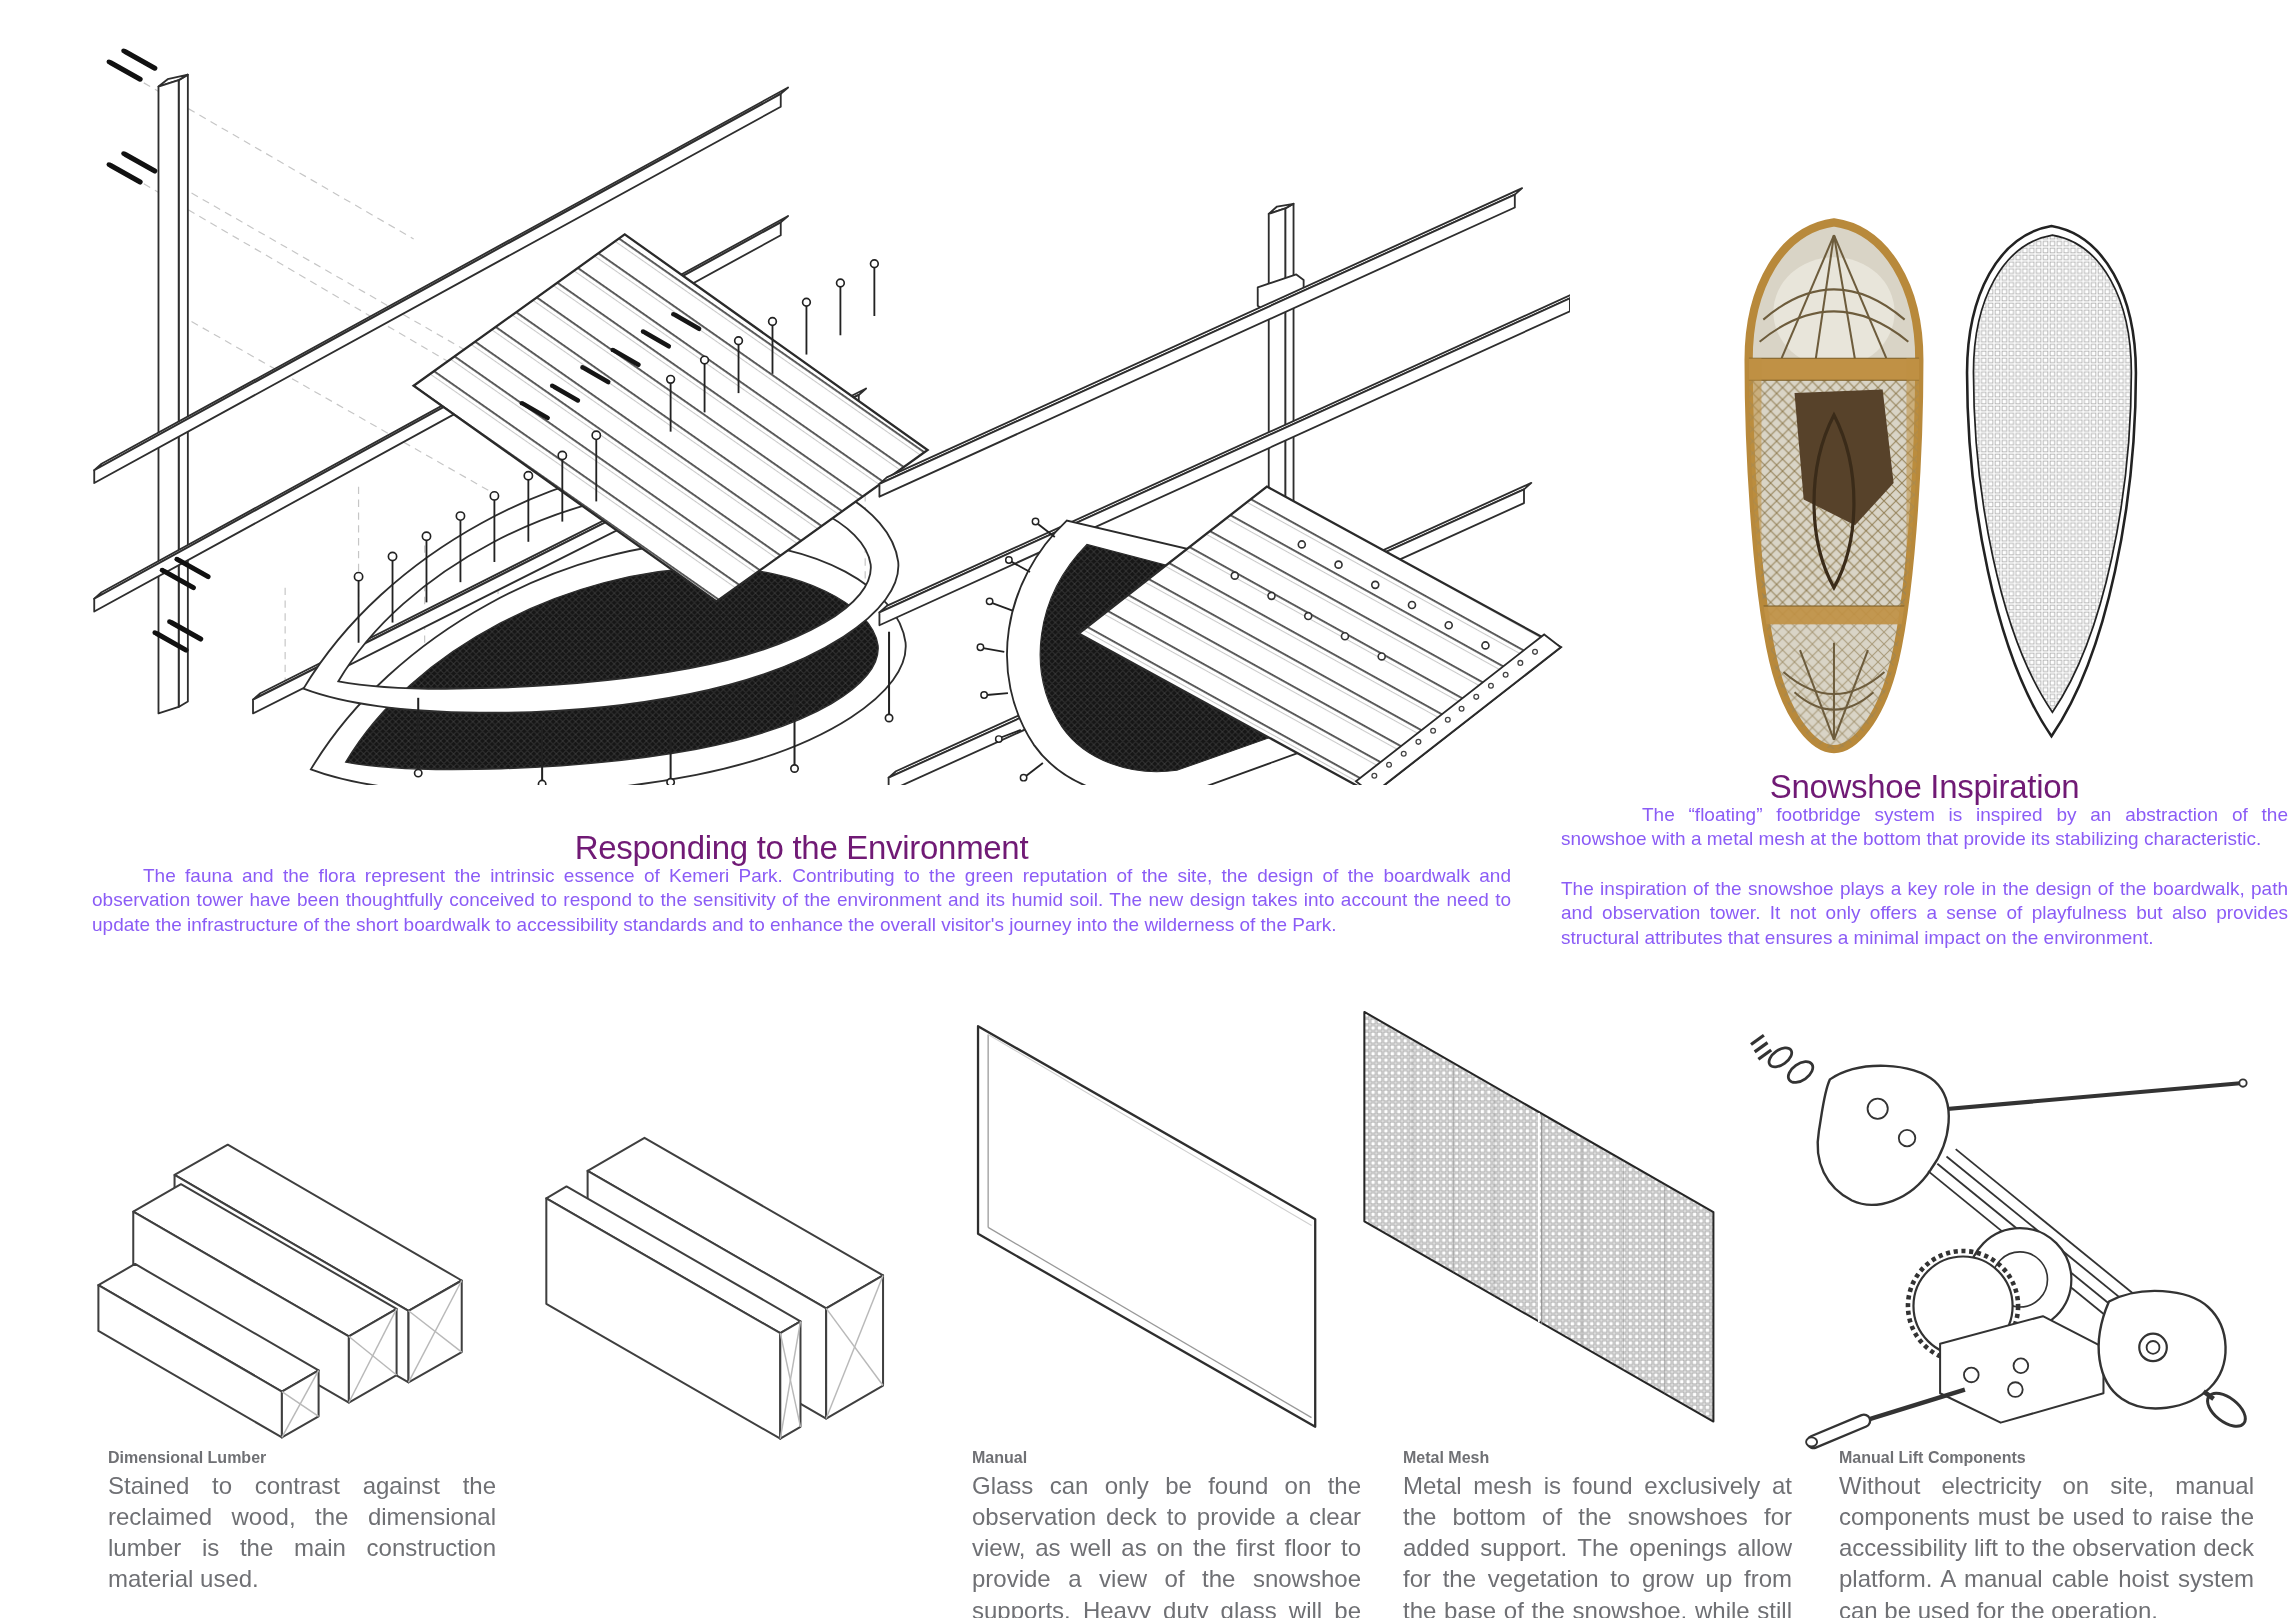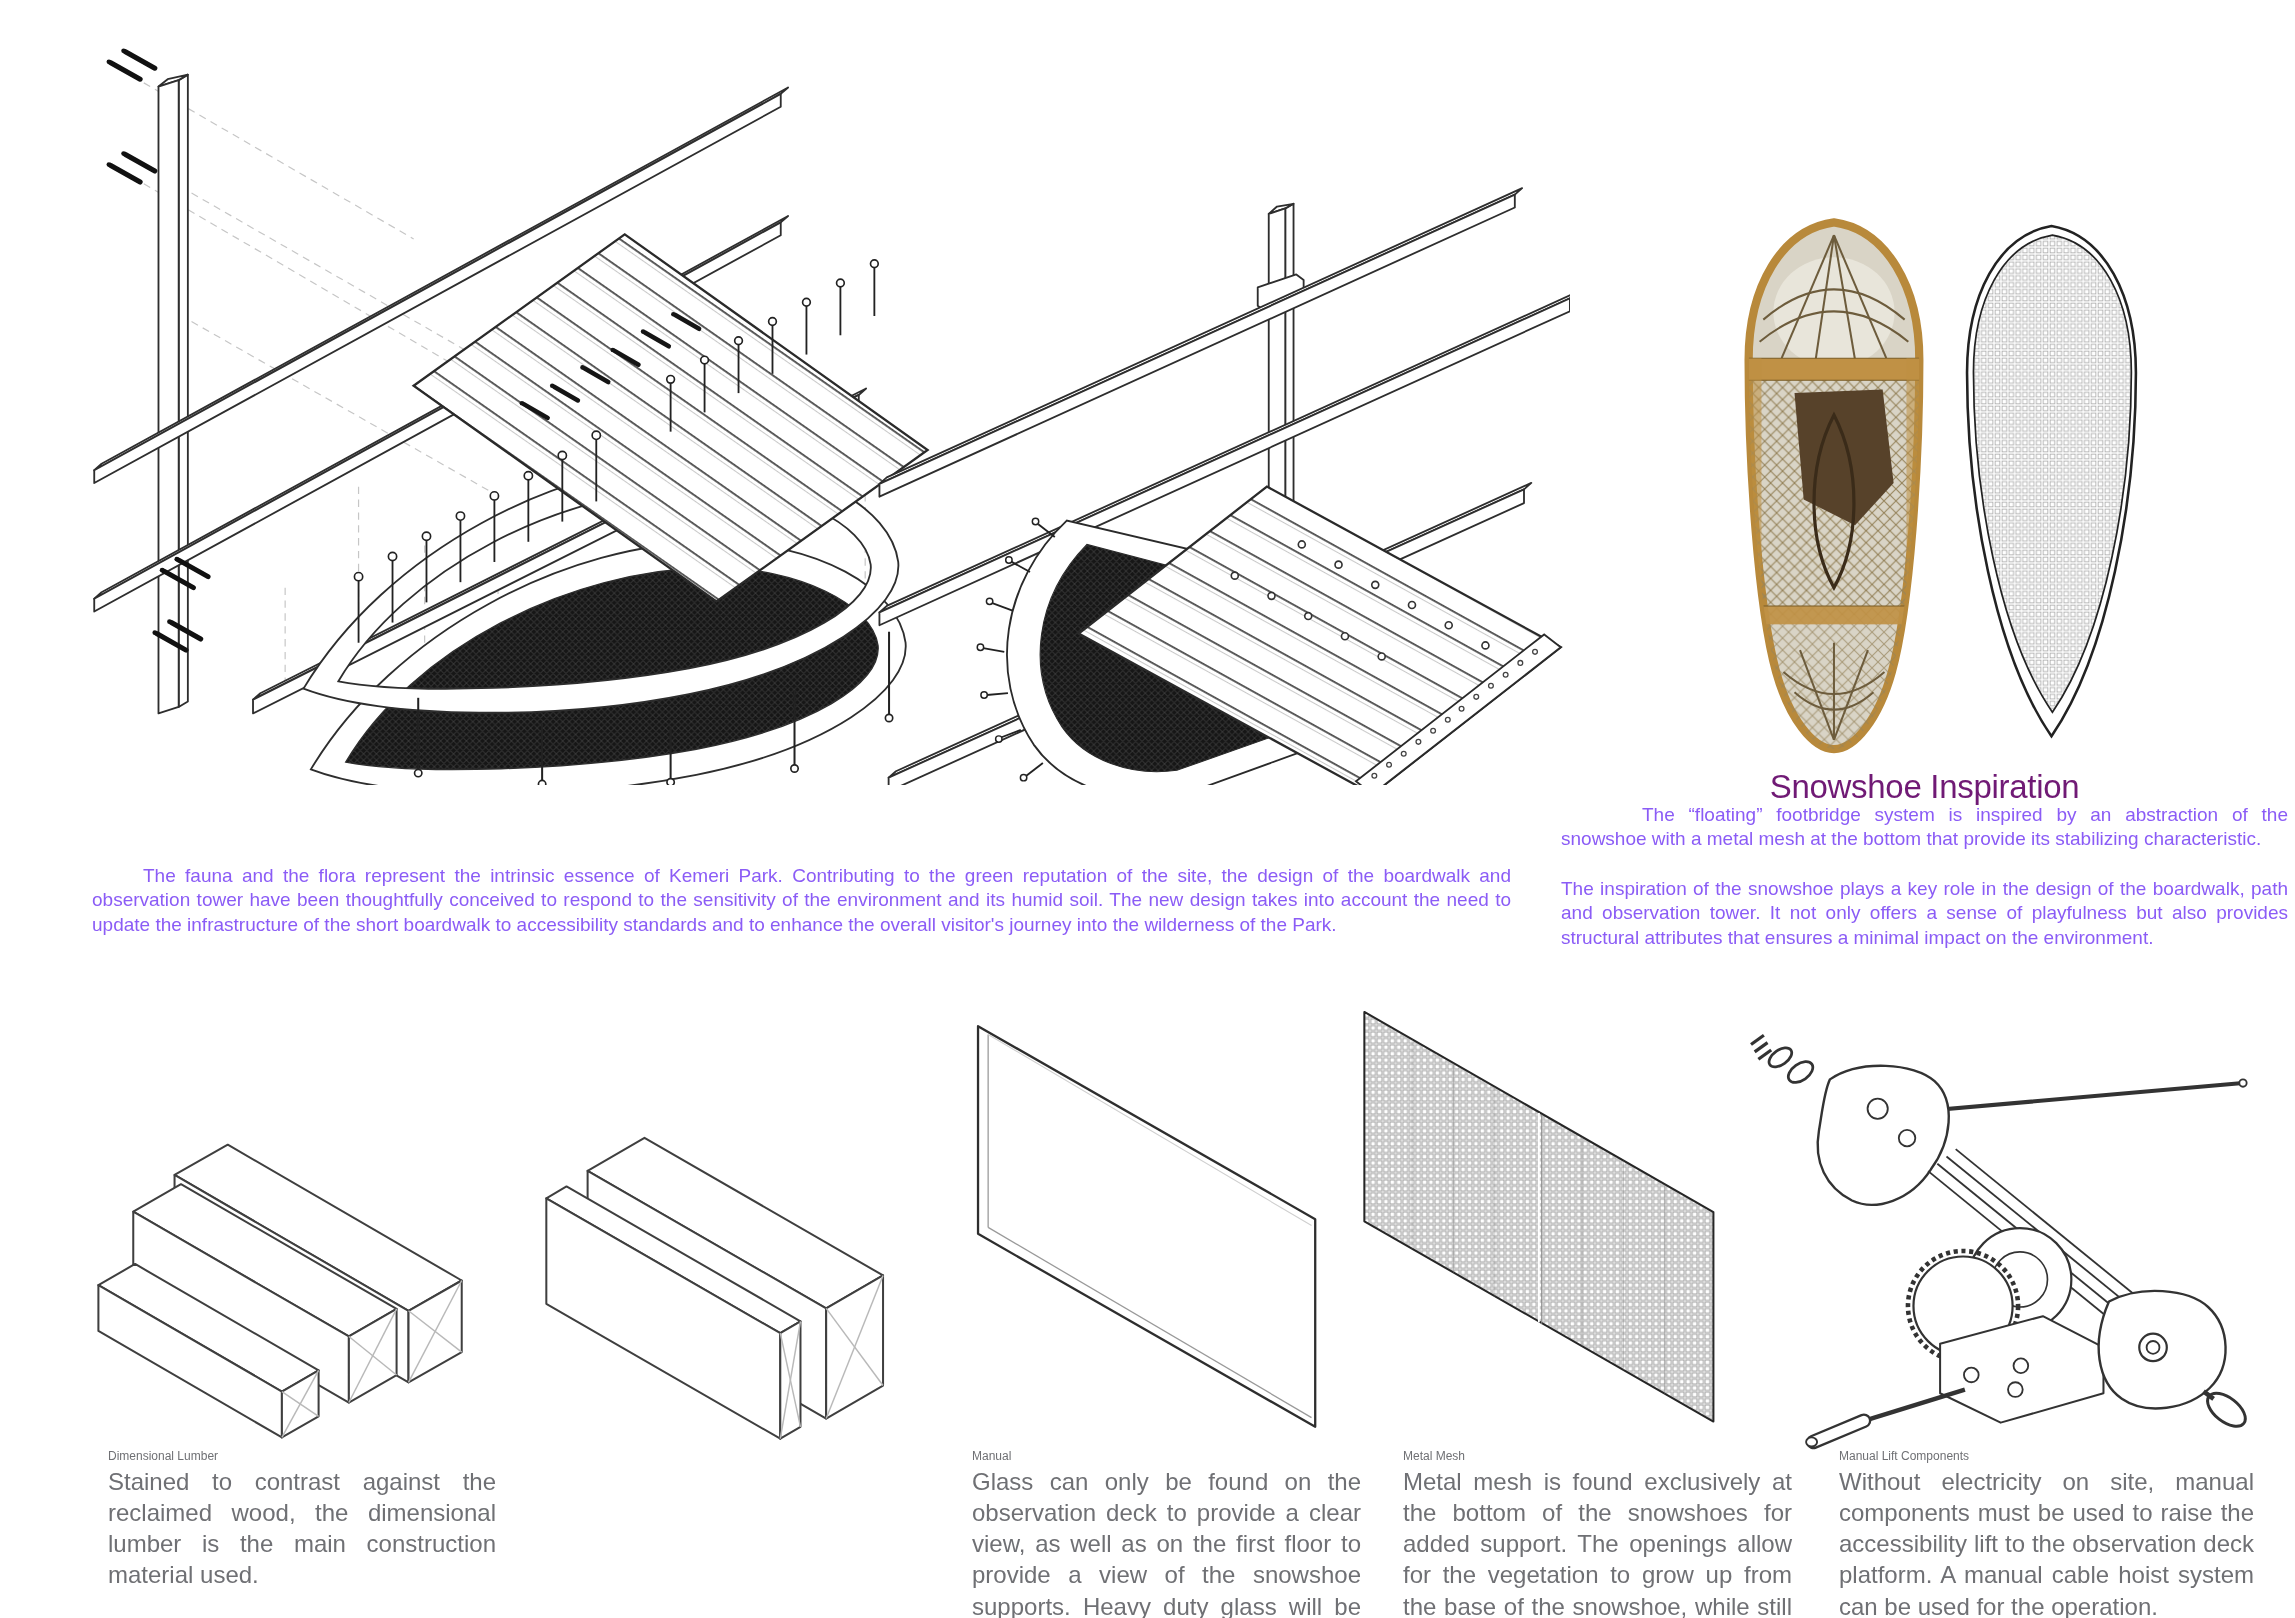--- a/index.html
+++ b/index.html
@@ -10,21 +10,21 @@
   .abs{position:absolute;}
   .section-heading{
     font-size:33px;letter-spacing:-0.3px;color:#701a75;text-align:center;font-weight:400;
   }
   .body-text{
     font-size:19px;line-height:1.28;color:#8b5cf6;text-align:justify;
   }
   .indent1{text-indent:51px;}
   .indent2{text-indent:81px;}
   .caption{color:#6f7074;}
-  .caption .cap-title{font-size:12px;margin:0 0 2.8px 0;font-weight:400;}
+  .caption .cap-title{font-size:16px;margin:0 0 2.8px 0;font-weight:700;}
   .caption .cap-body{font-size:24px;line-height:1.3;text-align:justify;margin:0;}
   svg{display:block;}
 </style>
 </head>
 <body>
 
 <div class="board">
 
   <svg class="abs" style="left:83px;top:37px" width="854" height="748" viewBox="0 0 930 815">
     <defs>
@@ -318,20 +318,21 @@
     </g>
 
     <g transform="translate(352,12)">
       <path d="M 92,2 C 34,12 0,78 0,162 C 0,300 30,468 92,558 C 154,468 184,300 184,162 C 184,78 150,12 92,2 Z" fill="#ffffff" stroke="#222222" stroke-width="2.8"></path>
       <g transform="translate(7,10) scale(0.935)">
         <path d="M 92,2 C 34,12 0,78 0,162 C 0,300 30,468 92,558 C 154,468 184,300 184,162 C 184,78 150,12 92,2 Z" fill="url(#gridmesh)" stroke="#222222" stroke-width="1.7" vector-effect="non-scaling-stroke"></path>
       </g>
     </g>
   </svg>
 
+  <div class="abs section-heading" style="left:92px;top:829px;width:1419px">Responding to the Environment</div>
   <div class="abs body-text indent1" style="left:92px;top:864px;width:1419px">The fauna and the flora represent the intrinsic essence of Kemeri Park.  Contributing to the green reputation of the site, the design of the boardwalk and observation tower have been thoughtfully conceived to respond to the sensitivity of the environment and its humid soil. The new design takes into account the need to update the infrastructure of the short boardwalk to accessibility standards and to enhance the overall visitor's journey into the wilderness of the Park.</div>
 
   <div class="abs section-heading" style="left:1561px;top:768px;width:727px">Snowshoe Inspiration</div>
   <div class="abs body-text indent2" style="left:1561px;top:803px;width:727px">The “floating” footbridge system is inspired by an abstraction of the snowshoe with a metal mesh at the bottom that provide its stabilizing characteristic.</div>
   <div class="abs body-text" style="left:1561px;top:877px;width:727px">The inspiration of the snowshoe plays a key role in the design of the boardwalk, path and observation tower. It not only offers a sense of playfulness but also provides structural attributes that ensures a minimal impact on the environment.</div>
 
   <svg class="abs" style="left:87px;top:1097px" width="432" height="367" viewBox="0 0 470 400">
     <g fill="#ffffff" stroke="#3f3f3f" stroke-width="2.2" stroke-linejoin="round">
       <polygon points="95,85 153,52 408,200 350,233"></polygon>
       <polygon points="95,85 350,233 350,311 95,163"></polygon>

